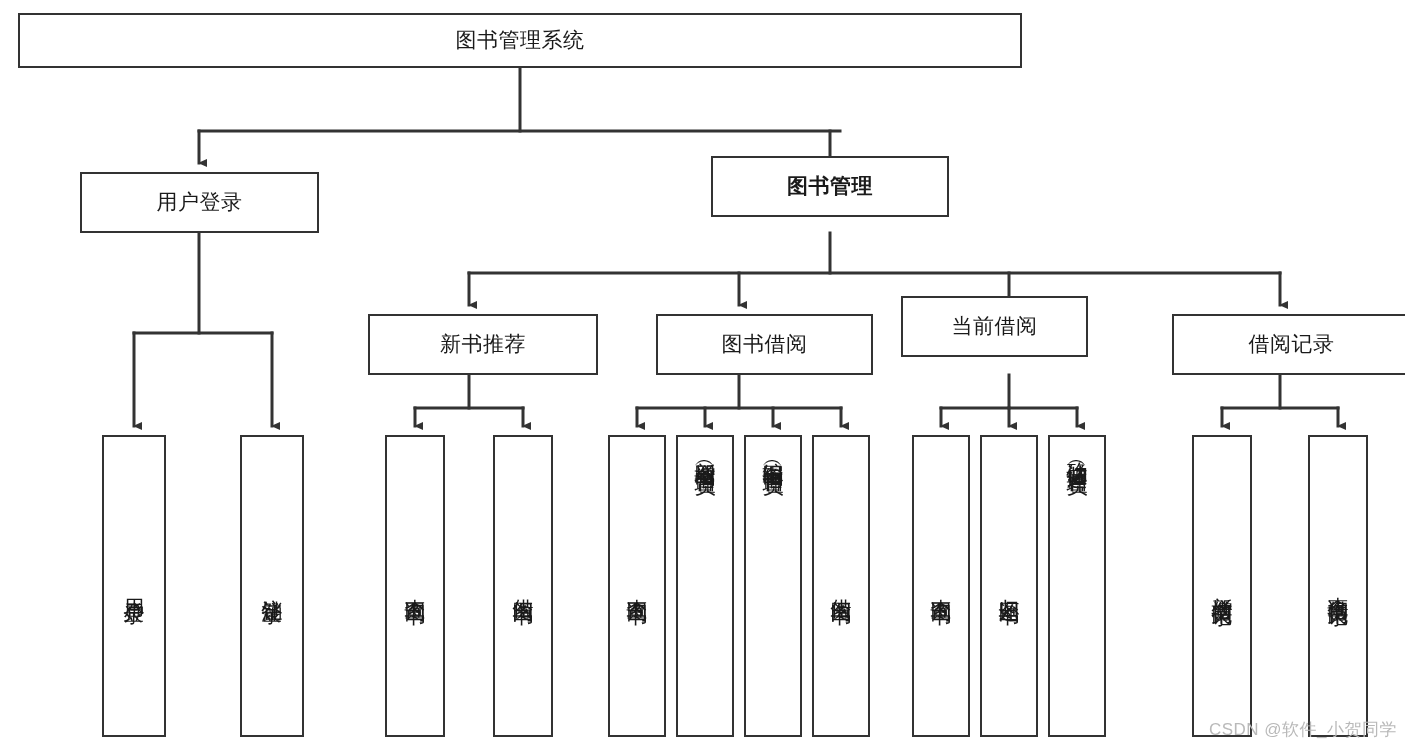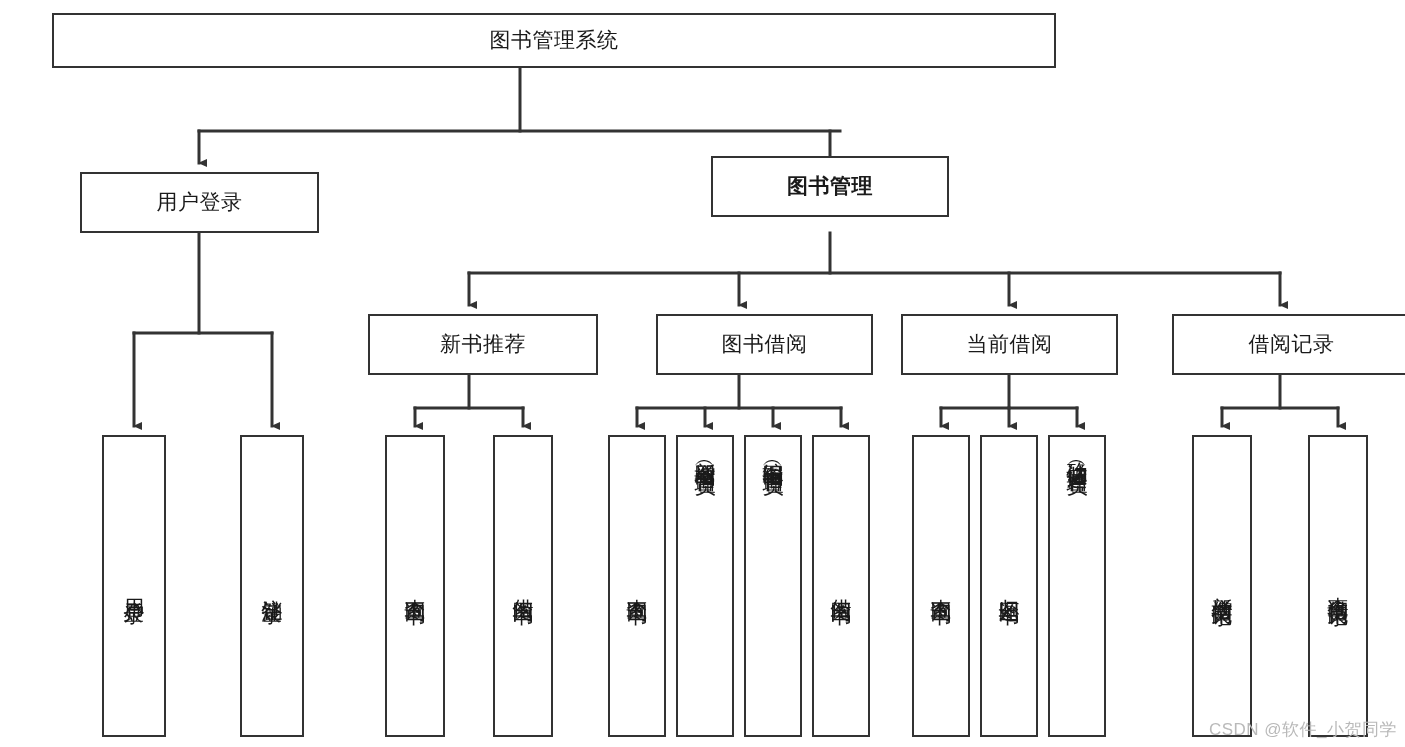--- a/index.html
+++ b/index.html
@@ -127,38 +127,38 @@
       <path d="M1009,408 L1009,426" marker-end="url(#arrowhead)"></path>
       <path d="M1077,408 L1077,426" marker-end="url(#arrowhead)"></path>
 
       <path d="M1280,375 L1280,408"></path>
       <path d="M1222,408 L1338,408"></path>
       <path d="M1222,408 L1222,426" marker-end="url(#arrowhead)"></path>
       <path d="M1338,408 L1338,426" marker-end="url(#arrowhead)"></path>
     </g>
   </svg>
 
-  <div class="node horizontal" style="left:18px; top:13px; width:1004px; height:55px;margin-left:34px;">
+  <div class="node horizontal" style="left:18px; top:13px; width:1004px; height:55px;">
     <span class="node-label">图书管理系统</span>
   </div>
 
   <div class="node horizontal" style="left:80px; top:172px; width:239px; height:61px;">
     <span class="node-label">用户登录</span>
   </div>
   <div class="node horizontal" style="left:711px; top:156px; width:238px; height:61px;font-weight:bold;">
     <span class="node-label">图书管理</span>
   </div>
 
   <div class="node horizontal" style="left:368px; top:314px; width:230px; height:61px;">
     <span class="node-label">新书推荐</span>
   </div>
   <div class="node horizontal" style="left:656px; top:314px; width:217px; height:61px;">
     <span class="node-label">图书借阅</span>
   </div>
-  <div class="node horizontal" style="left:901px; top:314px; width:217px; height:61px;">
+  <div class="node horizontal" style="left:901px; top:296px; width:187px; height:61px;">
     <span class="node-label">当前借阅</span>
   </div>
   <div class="node horizontal" style="left:1172px; top:314px; width:239px; height:61px;">
     <span class="node-label">借阅记录</span>
   </div>
 
   <div class="node vertical center-text" style="left:102px; top:435px; width:64px; height:302px;">
     <span class="node-label">用户登录</span>
   </div>
   <div class="node vertical center-text" style="left:240px; top:435px; width:64px; height:302px;">

